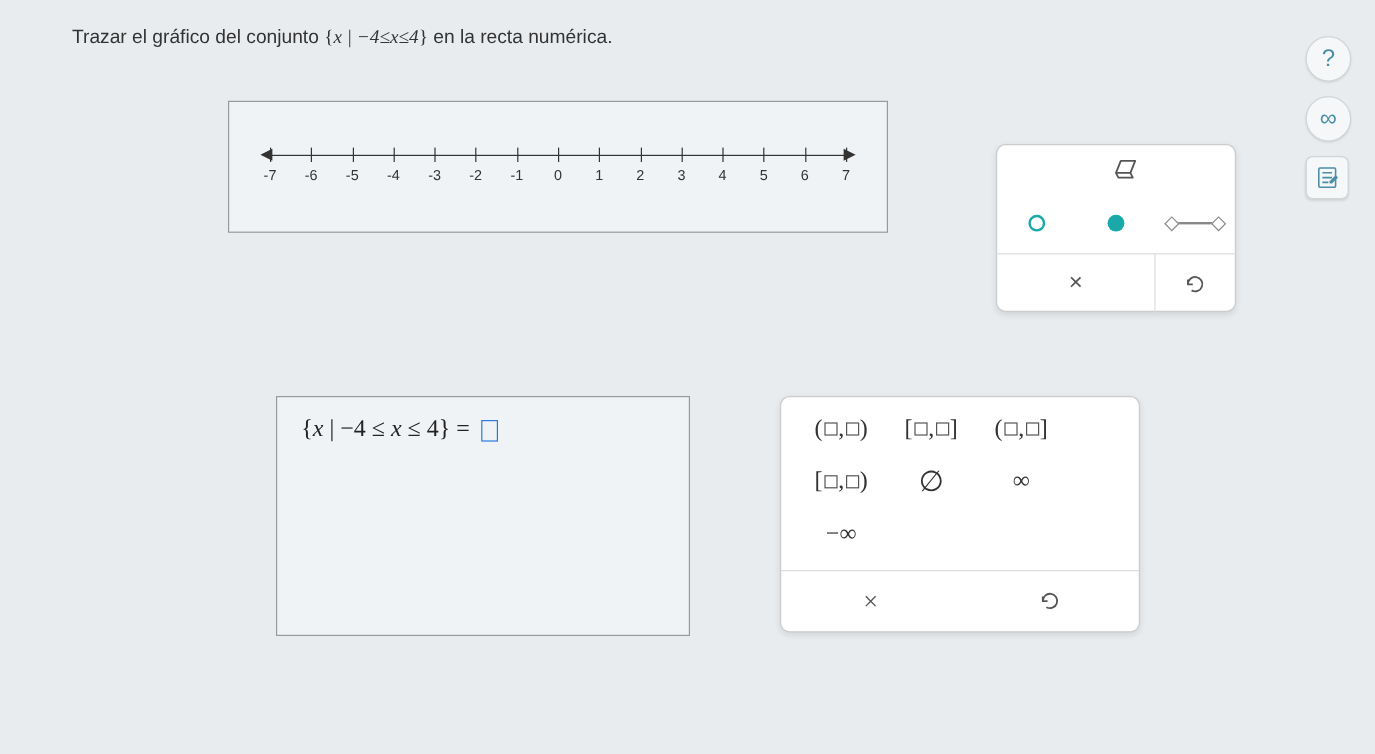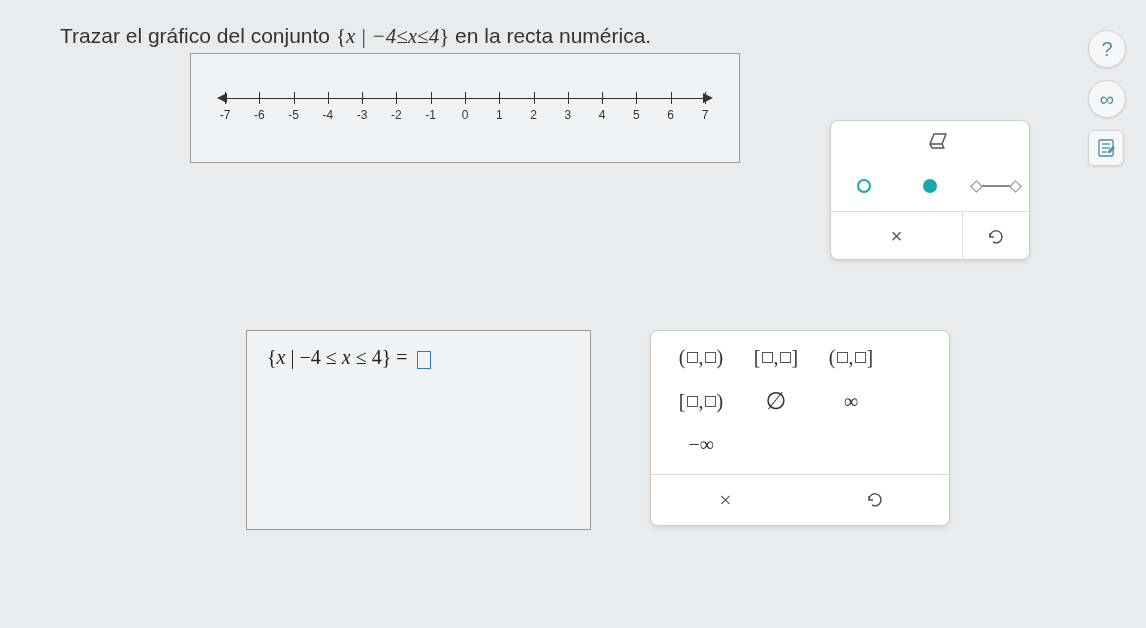--- a/index.html
+++ b/index.html
@@ -8,23 +8,24 @@
       background: #e8ecef;
       width: 1146px;
       height: 628px;
       position: relative;
       overflow: hidden;
     }
     .content {
       padding: 20px 60px;
     }
     .problem-text {
-      font-size: 21px;
+      font-size: 16px;
       color: #333;
       line-height: 1.5;
+      margin-bottom: 40px;
     }
     .set-notation {
       font-family: 'Times New Roman', serif;
       font-style: italic;
     }
     .brace { font-style: normal; }
     .number-line-box {
       border: 1px solid #999;
       width: 550px;
       height: 110px;
@@ -124,21 +125,21 @@
       background: #fff;
       transform: rotate(45deg);
     }
     .segment-tool::before { left: -4px; }
     .segment-tool::after { right: -4px; }
     .divider-row { border-top: 1px solid #ddd; }
     .x-btn { font-size: 20px; color: #555; grid-column: 1 / 2;}
     .undo-btn { font-size: 18px; color: #555; grid-column: 3 / 4;}
     .answer-box {
       position: absolute;
-      left: 246px;
+      left: 230px;
       top: 330px;
       width: 345px;
       height: 200px;
       border: 1px solid #999;
       background: #f0f3f5;
       padding: 15px 20px;
     }
     .answer-expr {
       font-family: 'Times New Roman', serif;
       font-size: 20px;

